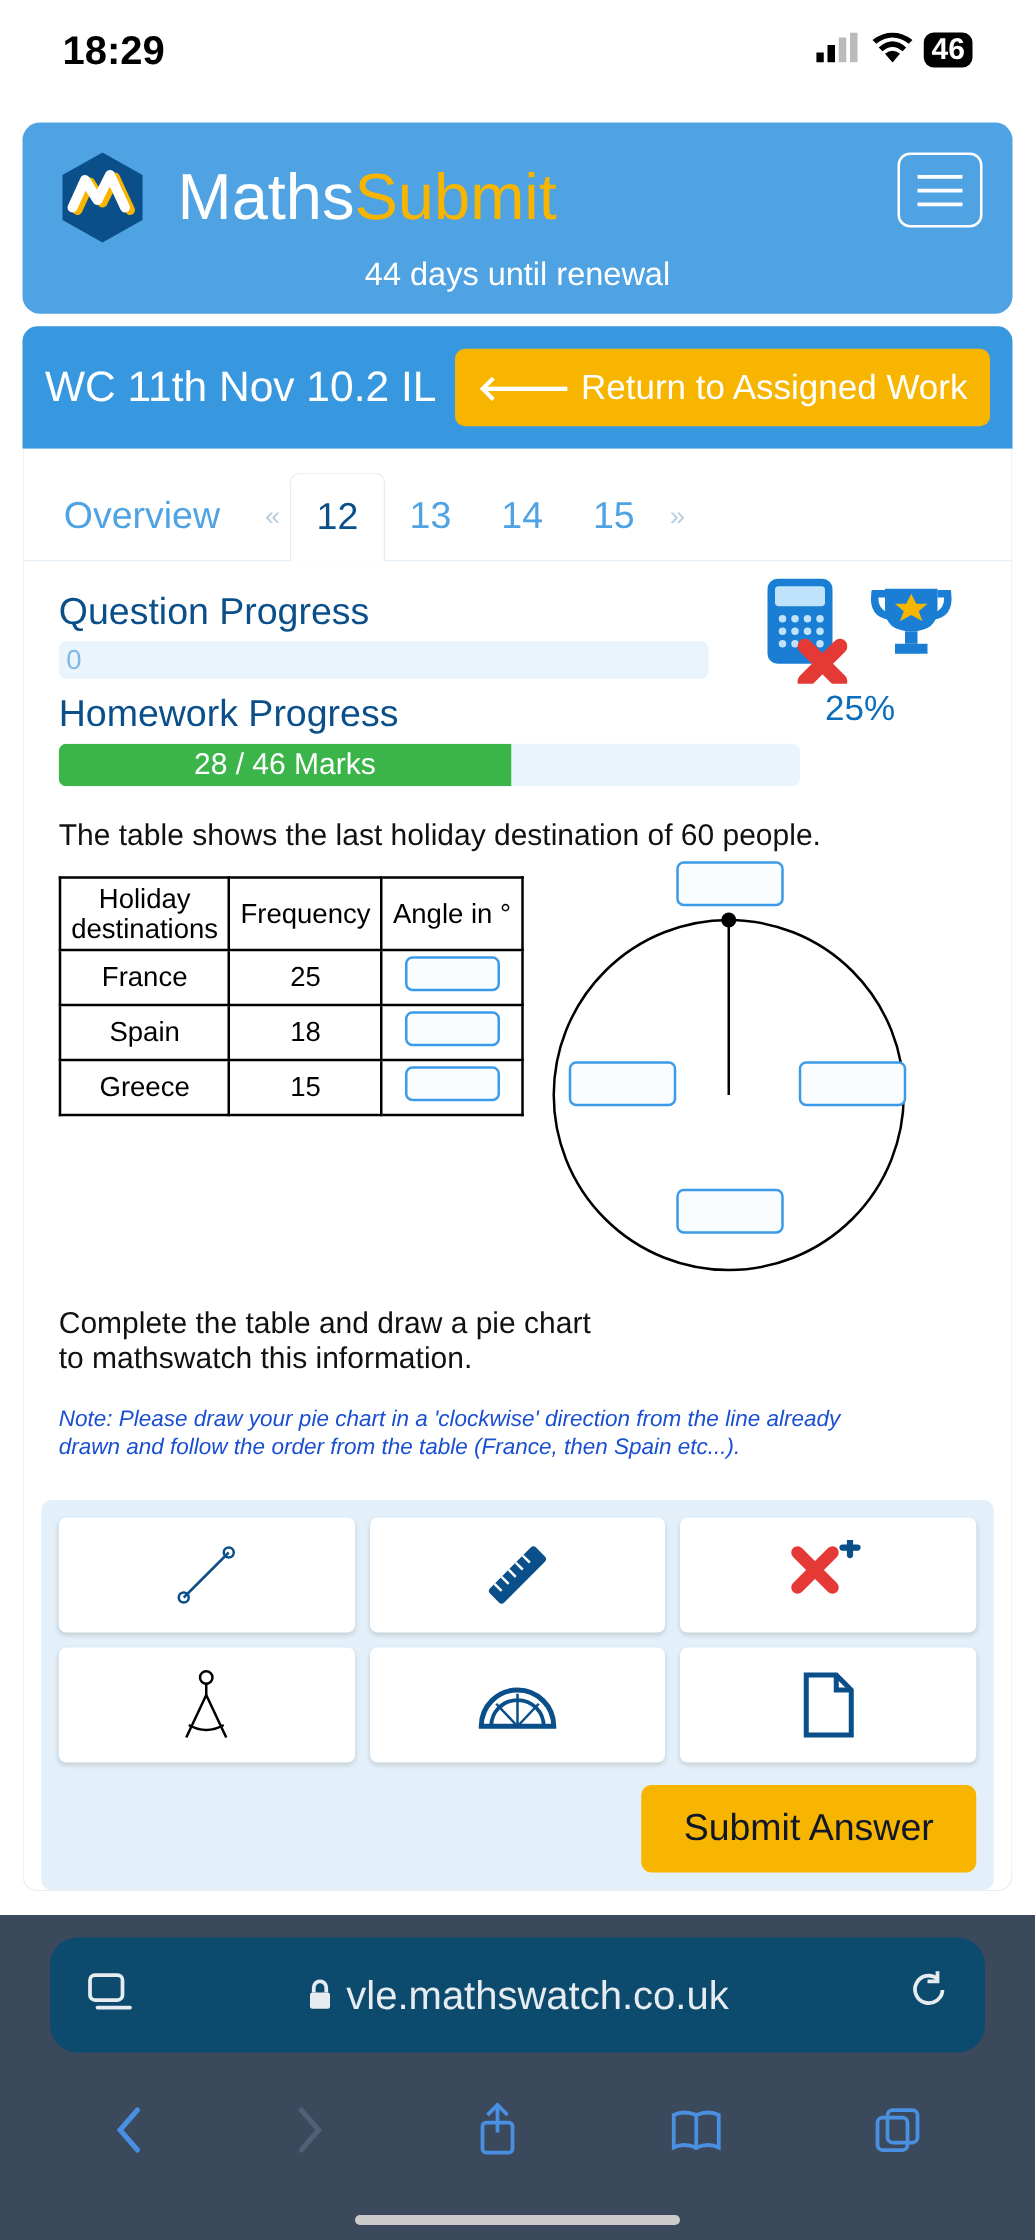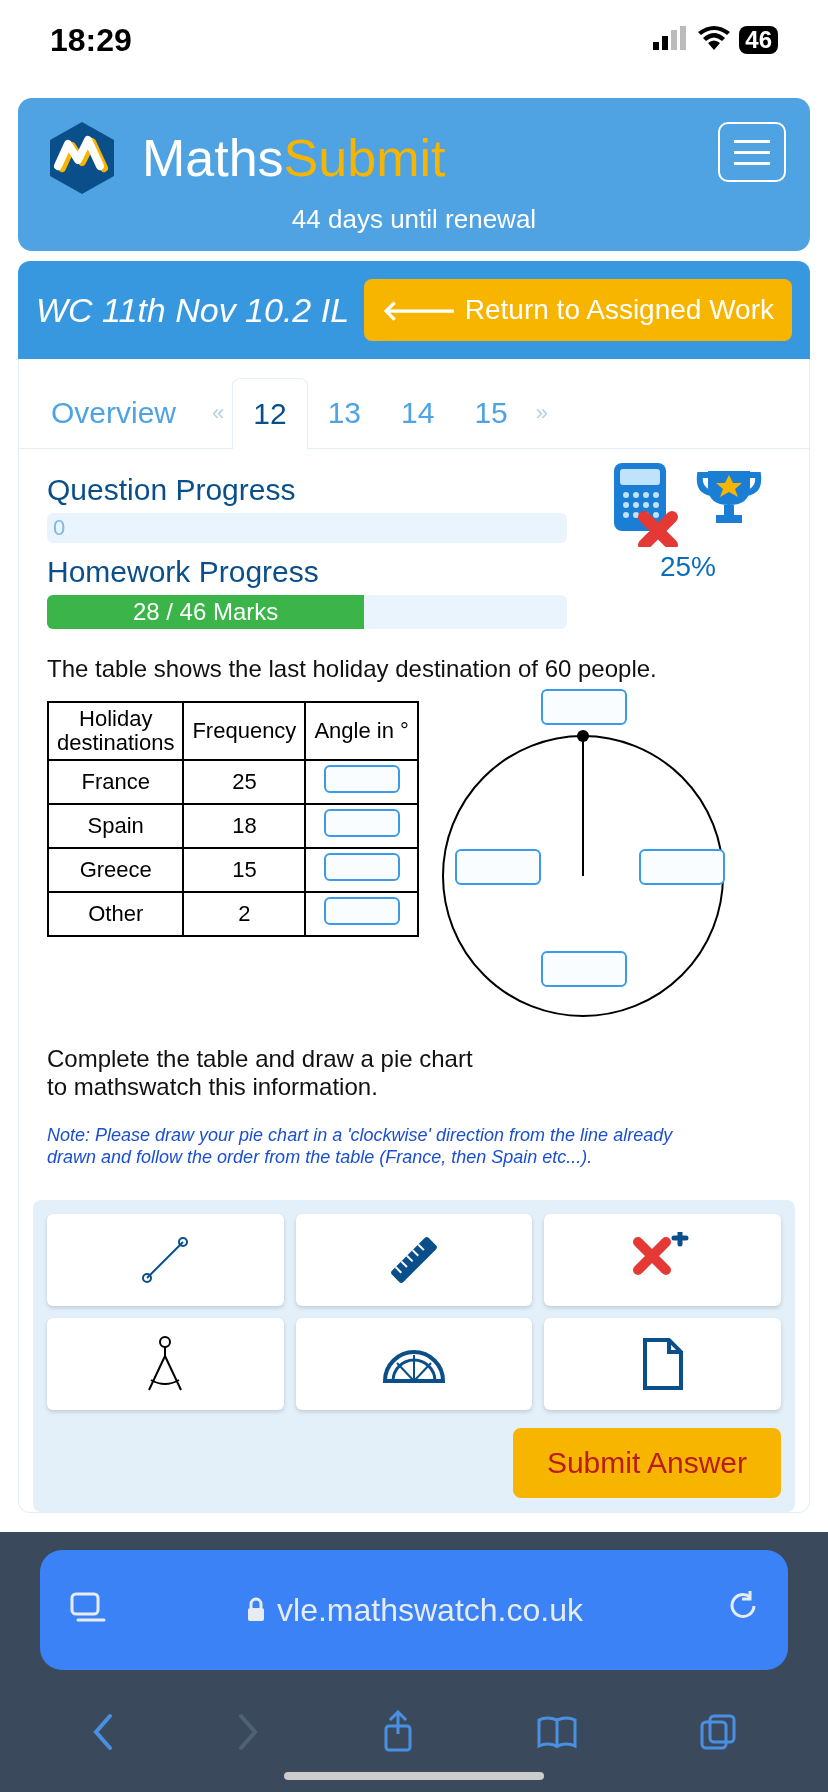--- a/index.html
+++ b/index.html
@@ -10,37 +10,37 @@
 
   .header-card { margin: 18px 18px 10px; background: #4fa3e3; border-radius: 14px; padding: 20px 24px 16px; color: #fff; position: relative; }
   .brand { display: flex; align-items: center; gap: 20px; }
   .brand-text { font-size: 52px; font-weight: 300; }
   .brand-text .w { color: #f7b500; }
   .hamburger { position: absolute; right: 24px; top: 24px; width: 68px; height: 60px; border: 2px solid #fff; border-radius: 10px; display: flex; flex-direction: column; justify-content: center; align-items: center; gap: 8px; }
   .hamburger span { display: block; width: 36px; height: 3px; background: #fff; }
   .renewal { text-align: center; font-size: 26px; margin-top: 6px; font-weight: 300; }
 
   .assignment-bar { margin: 0 18px; background: #3798e0; border-radius: 12px 12px 0 0; padding: 18px 18px; display: flex; align-items: center; justify-content: space-between; }
-  .assignment-title { color: #fff; font-size: 34px; font-weight: 500; font-style: italic; }
+  .assignment-title { color: #fff; font-size: 34px; font-weight: 500; }
   .return-btn { background: #f7b500; color: #fff; border-radius: 8px; padding: 14px 18px; font-size: 28px; display: flex; align-items: center; gap: 8px; }
   .return-btn .arrow { font-weight: 700; }
 
   .content-card { margin: 0 18px 18px; background: #fff; border: 1px solid #e6eef5; border-top: none; border-radius: 0 0 12px 12px; }
 
   .tabs { display: flex; align-items: center; border-bottom: 1px solid #e6eef5; padding: 18px 12px 0; gap: 0; }
   .tab-item { color: #4fa3e3; font-size: 30px; padding: 18px 20px; flex: 0 0 auto; }
   .tab-item.overview { flex: 0 0 auto; margin-right: 8px; }
   .tab-chevron { color: #b7cfe3; font-size: 22px; padding: 0 8px; }
   .tab-item.active { background: #fff; border: 1px solid #e6eef5; border-bottom: none; border-radius: 8px 8px 0 0; color: #0a4f8a; position: relative; top: 1px; }
 
   .progress-block { padding: 24px 28px 8px; position: relative; }
   .progress-label { color: #0a4f8a; font-size: 30px; margin-bottom: 6px; }
   .progress-bar { height: 30px; background: #eaf4fd; border-radius: 6px; width: 520px; position: relative; }
   .progress-bar .zero { position: absolute; left: 6px; top: 2px; color: #7fb8e6; font-size: 22px; }
-  .hw-bar { height: 34px; background: #eaf4fd; border-radius: 6px; width: 520px; position: relative; overflow: hidden; }
+  .hw-bar { height: 34px; background: #eaf4fd; border-radius: 6px; width: 593px; position: relative; overflow: hidden; }
   .hw-fill { height: 100%; background: #3bb54a; width: 61%; color: #fff; font-size: 24px; display: flex; align-items: center; justify-content: center; }
   .trophy-block { position: absolute; right: 45px; top: 12px; text-align: center; }
   .trophy-block .pct { color: #0a6ebd; font-size: 28px; margin-top: 4px; }
   .calc-trophy { display: flex; gap: 16px; align-items: flex-start; }
 
   .question-area { padding: 18px 28px 14px; }
   .q-intro { font-size: 24px; color: #111; margin-bottom: 18px; }
   .q-row { display: flex; gap: 4px; align-items: flex-start; }
   .q-table { border-collapse: collapse; }
   .q-table th, .q-table td { border: 2px solid #000; font-size: 22px; text-align: center; padding: 4px 8px; }
@@ -49,24 +49,24 @@
   .angle-input { width: 76px; height: 28px; border: 2px solid #3b9be8; border-radius: 6px; background: #fafdff; display: inline-block; }
   .pie-wrap { position: relative; width: 320px; height: 320px; }
   .pie-label { position: absolute; width: 86px; height: 36px; border: 2px solid #3b9be8; border-radius: 6px; background: #fafdff; }
   .q-instr { font-size: 24px; color: #111; margin-top: 24px; max-width: 440px; }
   .q-note { font-size: 18px; color: #1a4fd1; font-style: italic; margin-top: 24px; max-width: 640px; line-height: 1.2; }
 
   .tools-area { background: #e3f0f9; margin: 18px 14px 0; border-radius: 8px; padding: 14px; }
   .tool-grid { display: grid; grid-template-columns: repeat(3, 1fr); gap: 12px; }
   .tool-btn { background: #fff; height: 92px; border-radius: 6px; display: flex; align-items: center; justify-content: center; box-shadow: 0 2px 4px rgba(0,0,0,0.15); }
   .submit-row { display: flex; justify-content: flex-end; margin-top: 18px; }
-  .submit-btn { background: #f7b500; color: #b91c1c; font-size: 30px; padding: 18px 34px; border-radius: 8px; }
+  .submit-btn { background: #f7b500; color: #0f172a; font-size: 30px; padding: 18px 34px; border-radius: 8px; }
 
   .browser-bar { position: absolute; bottom: 0; left: 0; right: 0; height: 260px; background: #3a4a5c; }
-  .addr { height: 120px; background: #3b82f6; margin: 18px 40px 0; border-radius: 22px; display: flex; align-items: center; justify-content: center; color: #e7ecf1; font-size: 32px; gap: 10px; position: relative; }
+  .addr { height: 92px; background: #0c4a6e; margin: 18px 40px 0; border-radius: 22px; display: flex; align-items: center; justify-content: center; color: #e7ecf1; font-size: 32px; gap: 10px; position: relative; }
   .reload { position: absolute; right: 28px; }
   .tab-count { position: absolute; left: 28px; }
   .nav-row { display: flex; justify-content: space-around; align-items: center; margin-top: 40px; padding: 0 30px; }
   .home-indicator { position: absolute; bottom: 12px; left: 50%; transform: translateX(-50%); width: 260px; height: 8px; background: #ccc; border-radius: 4px; }
 </style>
 </head>
 <body>
 
 <div class="status-bar">
   <div>18:29</div>
@@ -183,25 +183,20 @@
         <tr>
           <td>Spain</td>
           <td>18</td>
           <td><span class="angle-input"></span></td>
         </tr>
         <tr>
           <td>Greece</td>
           <td>15</td>
           <td><span class="angle-input"></span></td>
         </tr>
-        <tr>
-          <td>Other</td>
-          <td>2</td>
-          <td><span class="angle-input"></span></td>
-        </tr>
       </tbody>
         </table>
 
       <div class="pie-wrap">
         <svg width="320" height="320" viewBox="0 0 320 320">
           <circle cx="160" cy="175" r="140" fill="none" stroke="#000" stroke-width="2"></circle>
           <line x1="160" y1="35" x2="160" y2="175" stroke="#000" stroke-width="2"></line>
           <circle cx="160" cy="35" r="6" fill="#000"></circle>
         </svg>
         <div class="pie-label" style="left:118px; top:-12px"></div>

